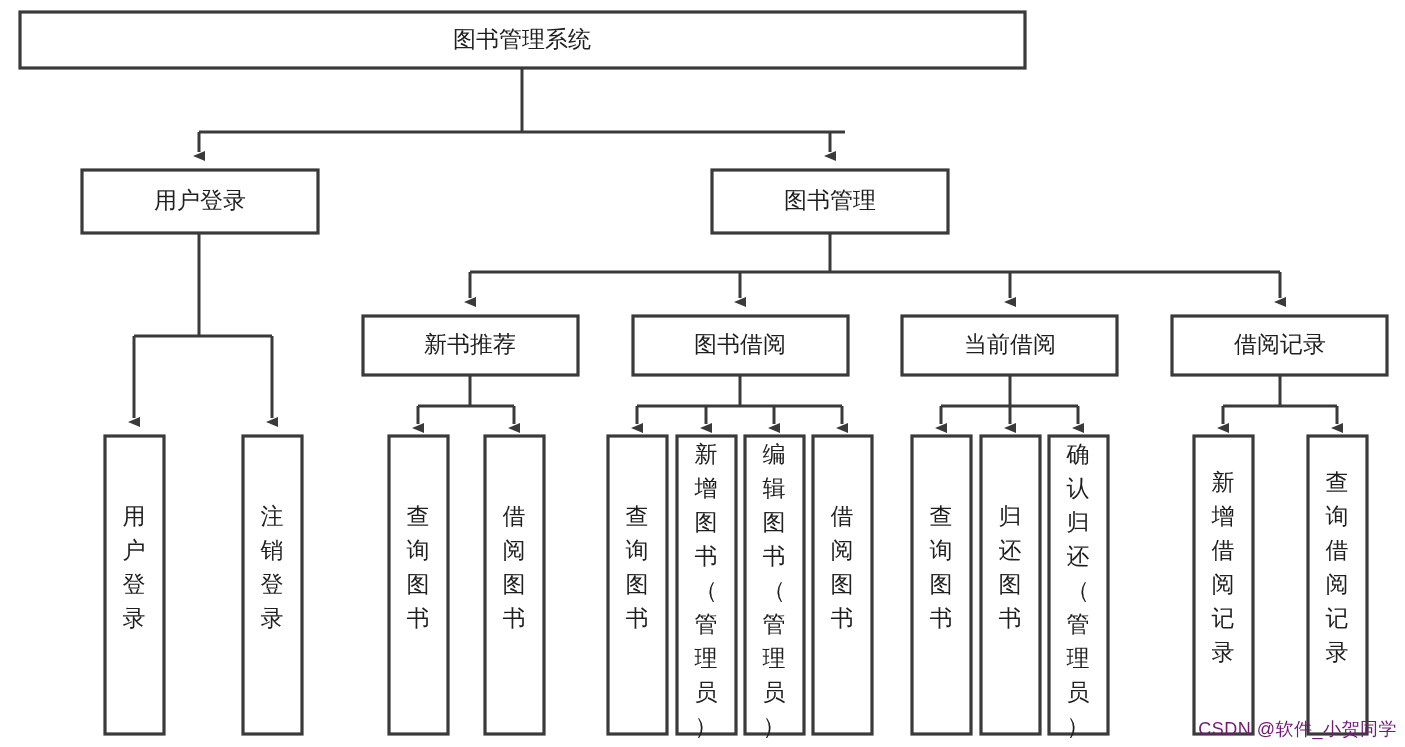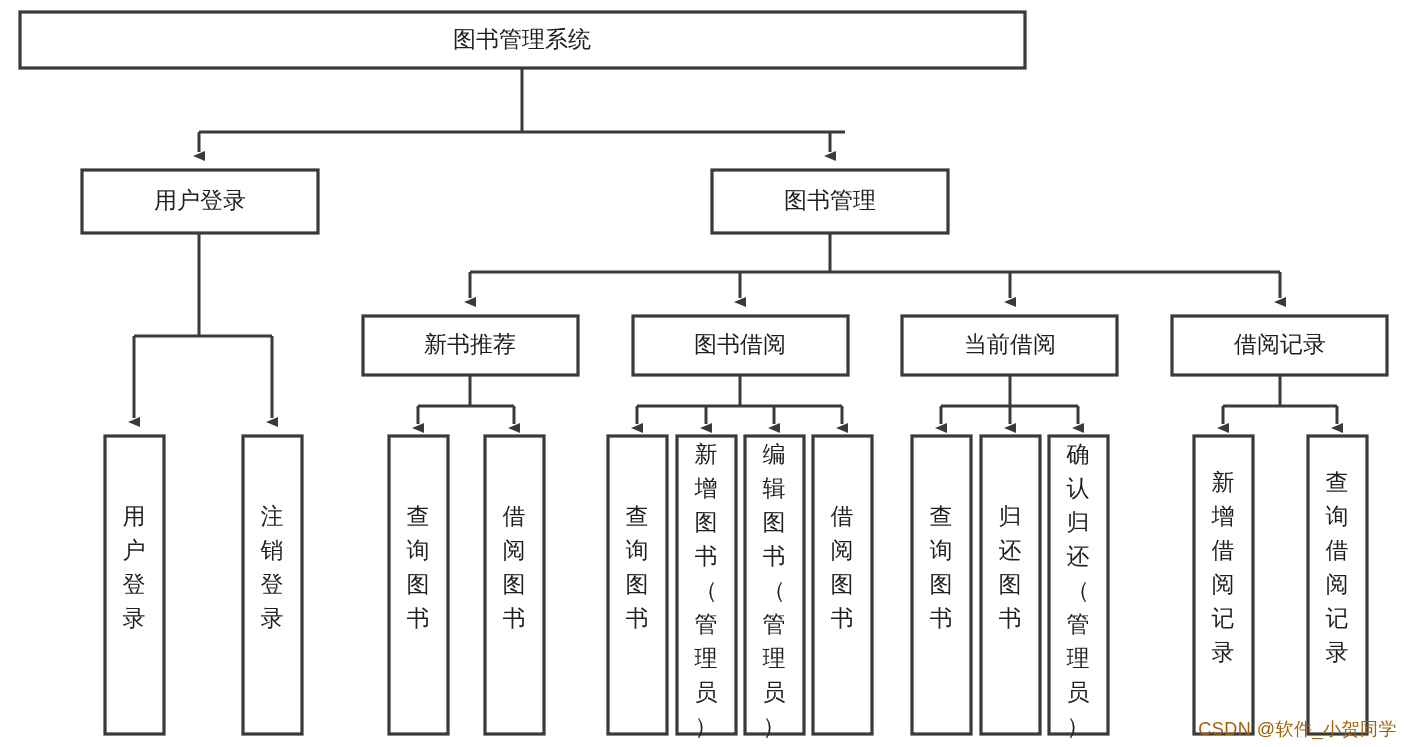--- a/index.html
+++ b/index.html
@@ -17,21 +17,21 @@
     font-family:"Liberation Sans","DejaVu Sans",sans-serif;
     fill:#1f1f1f;font-size:23px;text-anchor:middle;dominant-baseline:middle;
   }
   .vlbl{
     font-family:"Liberation Sans","DejaVu Sans",sans-serif;
     fill:#1f1f1f;font-size:23px;text-anchor:middle;
   }
   .watermark{
     position:absolute;right:8px;bottom:6px;
     font-family:"Liberation Sans","DejaVu Sans",sans-serif;
-    font-size:18px;color:#a16207;letter-spacing:0.5px;white-space:nowrap;
+    font-size:18px;color:#701a75;letter-spacing:0.5px;white-space:nowrap;
     pointer-events:none;
   }
 </style>
 </head>
 <body>
 
 <div id="stage">
 
   <svg class="diagram" viewBox="0 0 1405 747">
     <defs>

